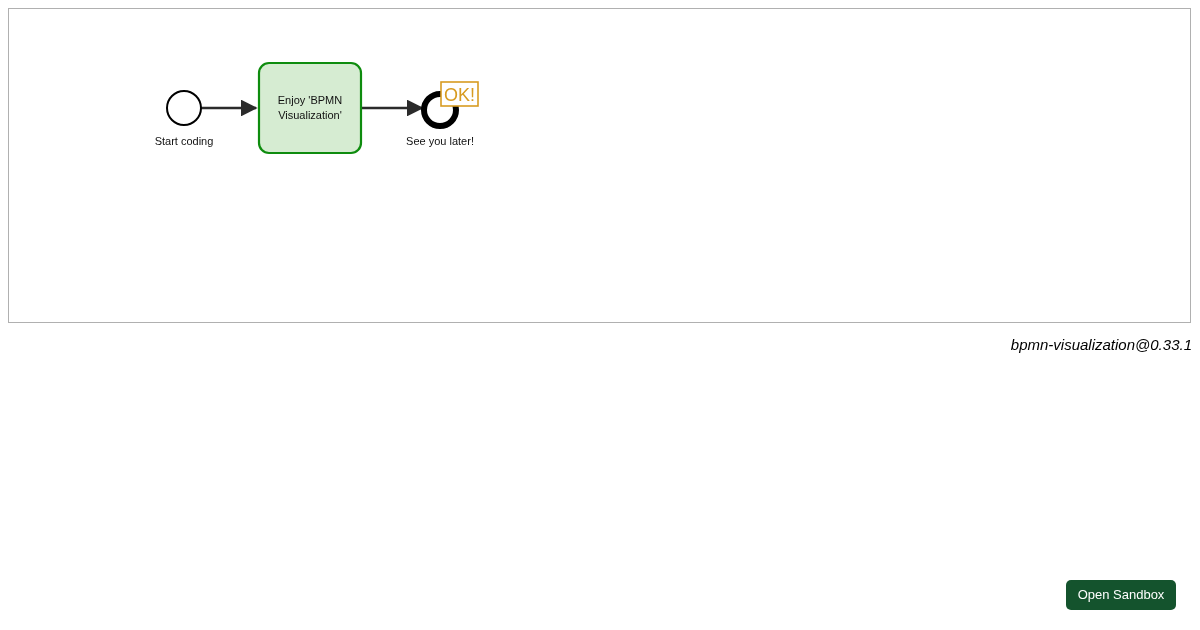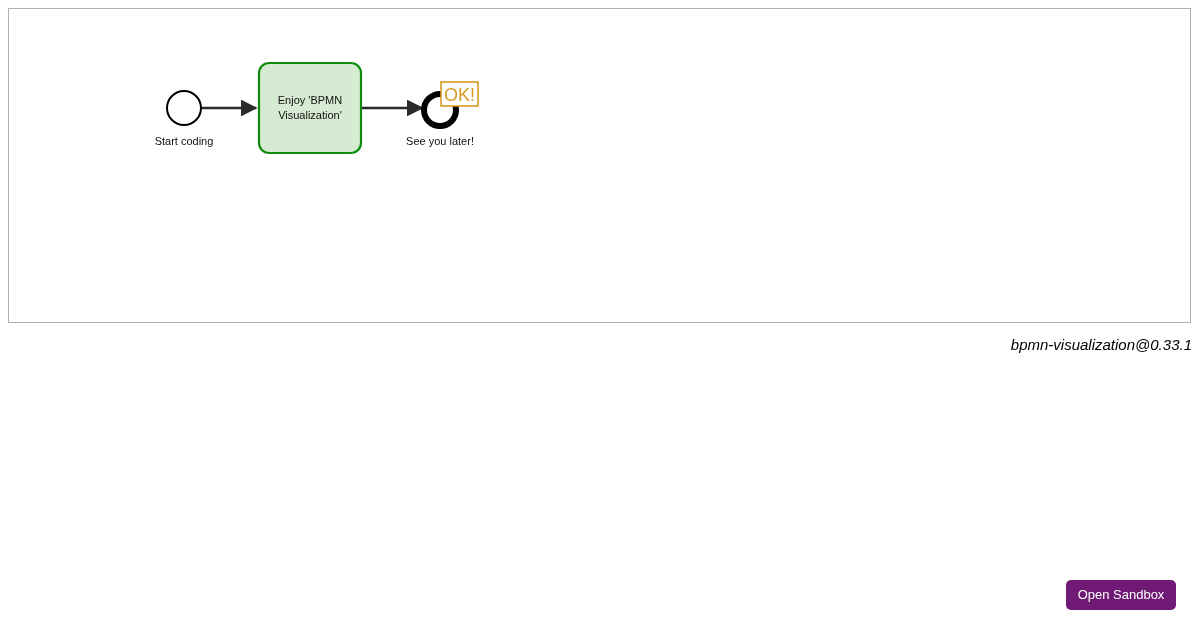--- a/index.html
+++ b/index.html
@@ -67,21 +67,21 @@
   }
 
   
   #open-sandbox-button {
     position: absolute;
     left: 1066px;
     top: 580px;
     width: 110px;
     height: 30px;
     box-sizing: border-box;
-    background: #701a75;
+    background: #14532d;
     color: #ffffff;
     border: none;
     border-radius: 5px;
     font-family: "Liberation Sans", sans-serif;
     font-size: 13px;
     line-height: 30px;
     text-align: center;
     padding: 0;
     cursor: pointer;
     white-space: nowrap;

